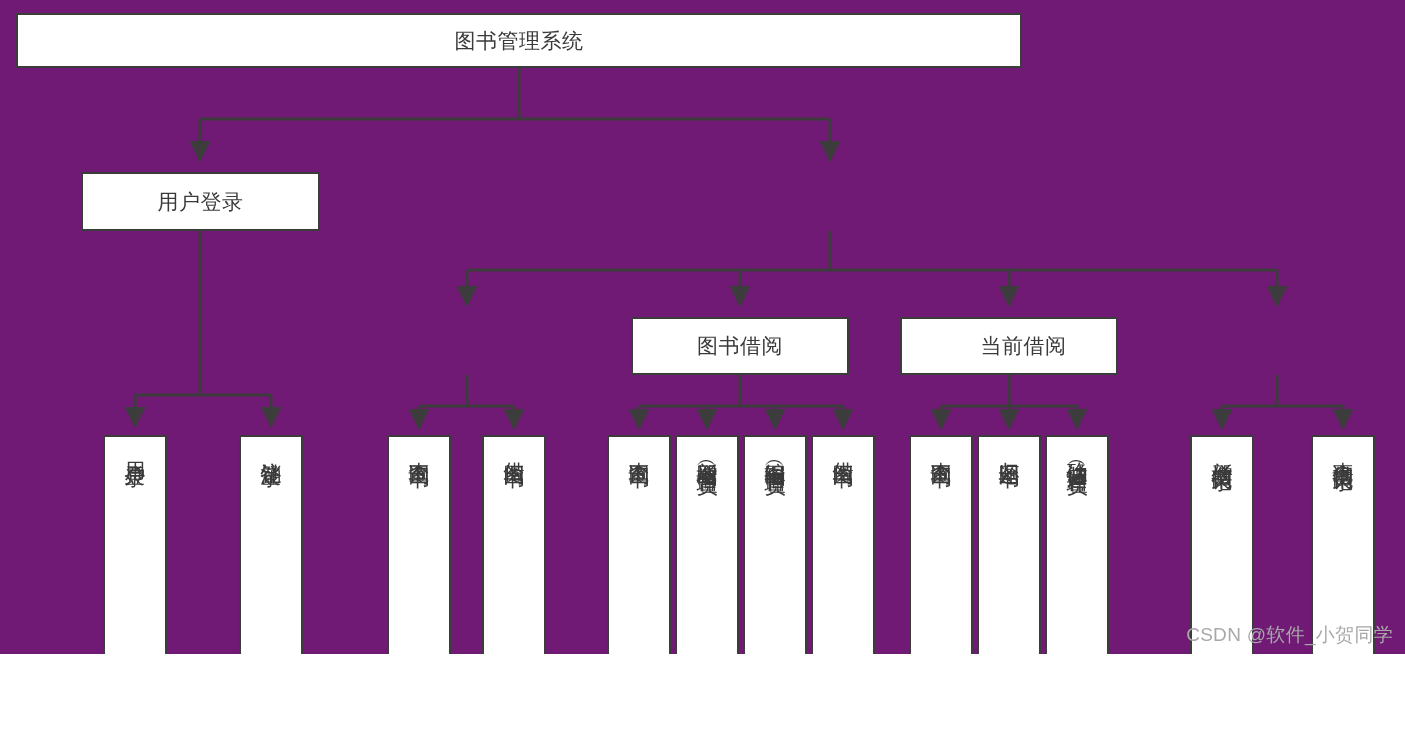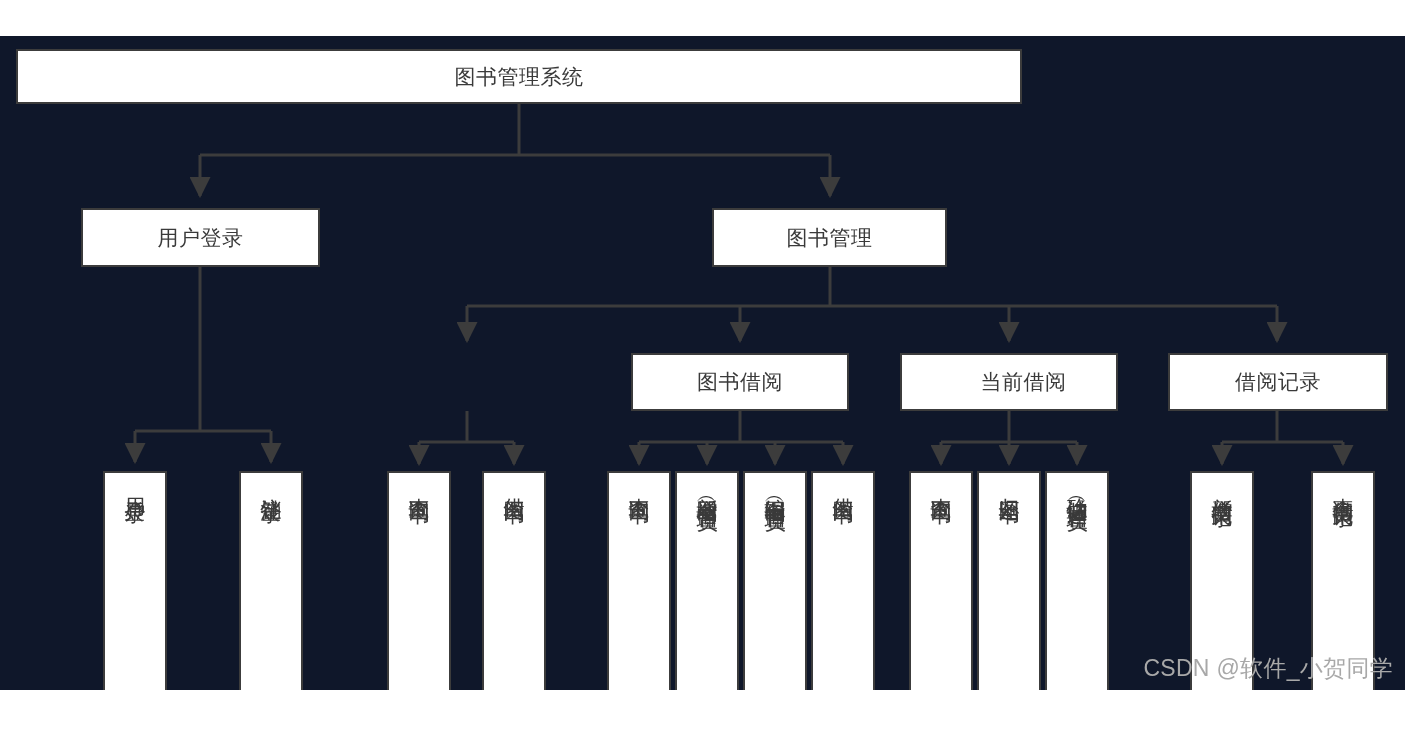--- a/index.html
+++ b/index.html
@@ -8,23 +8,22 @@
     background: #ffffff;
   }
   body {
     font-family: "Liberation Sans", "DejaVu Sans", sans-serif;
     color: #3a3a3a;
   }
   #canvas {
     position: relative;
     width: 1405px;
     height: 654px;
-    background: #0f172a;
+    background: #701a75;
     overflow: hidden;
-    margin-top: 36px;
   }
   #edges {
     position: absolute;
     left: 0;
     top: 0;
     width: 1405px;
     height: 747px;
     pointer-events: none;
   }
   .node {
@@ -54,21 +53,21 @@
     white-space: normal;
     letter-spacing: 2px;
     line-height: 1.05;
     font-size: 21px;
     max-height: 100%;
   }
   #watermark {
     position: absolute;
     right: 12px;
     bottom: 6px;
-    font-size: 23px;
+    font-size: 19px;
     color: #a8a8a8;
     white-space: nowrap;
     letter-spacing: 0.3px;
   }
 </style>
 </head>
 <body>
 
 <div id="canvas">
 
@@ -123,36 +122,30 @@
   </svg>
 
   <div class="node" style="left:16px; top:13px; width:1006px; height:55px;">
     <span class="label">图书管理系统</span>
   </div>
 
   <div class="node" style="left:81px; top:172px; width:239px; height:59px;">
     <span class="label">用户登录</span>
   </div>
 
-  <div class="node" style="left:712px; top:172px; width:235px; height:59px;">
-    <span class="label">图书管理</span>
-  </div>
 
 
   <div class="node" style="left:631px; top:317px; width:218px; height:58px;">
     <span class="label">图书借阅</span>
   </div>
 
   <div class="node" style="left:900px; top:317px; width:218px; height:58px;padding-left:29px;">
     <span class="label">当前借阅</span>
   </div>
 
-  <div class="node" style="left:1168px; top:317px; width:220px; height:58px;">
-    <span class="label">借阅记录</span>
-  </div>
 
   <div class="node vertical" style="left:103px; top:435px; width:64px; height:298px;">
     <span class="label">用户登录</span>
   </div>
 
   <div class="node vertical" style="left:239px; top:435px; width:64px; height:298px;">
     <span class="label">注销登录</span>
   </div>
 
   <div class="node vertical" style="left:387px; top:435px; width:64px; height:298px;">

